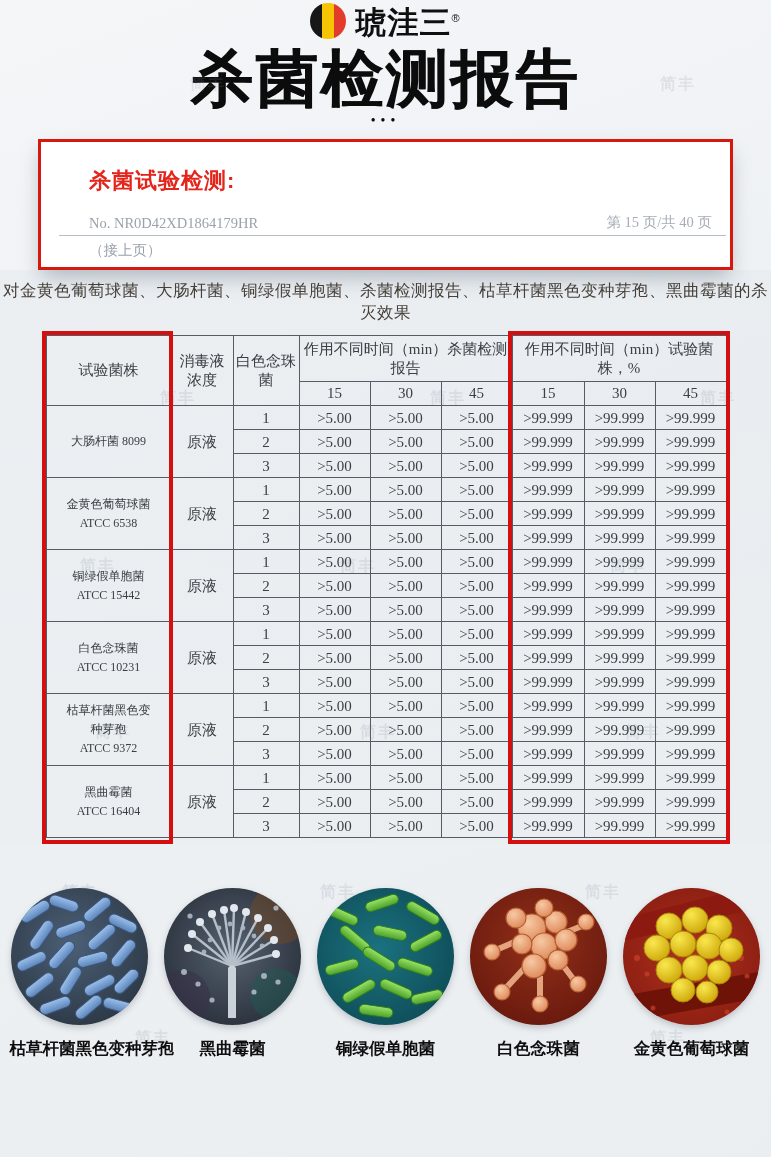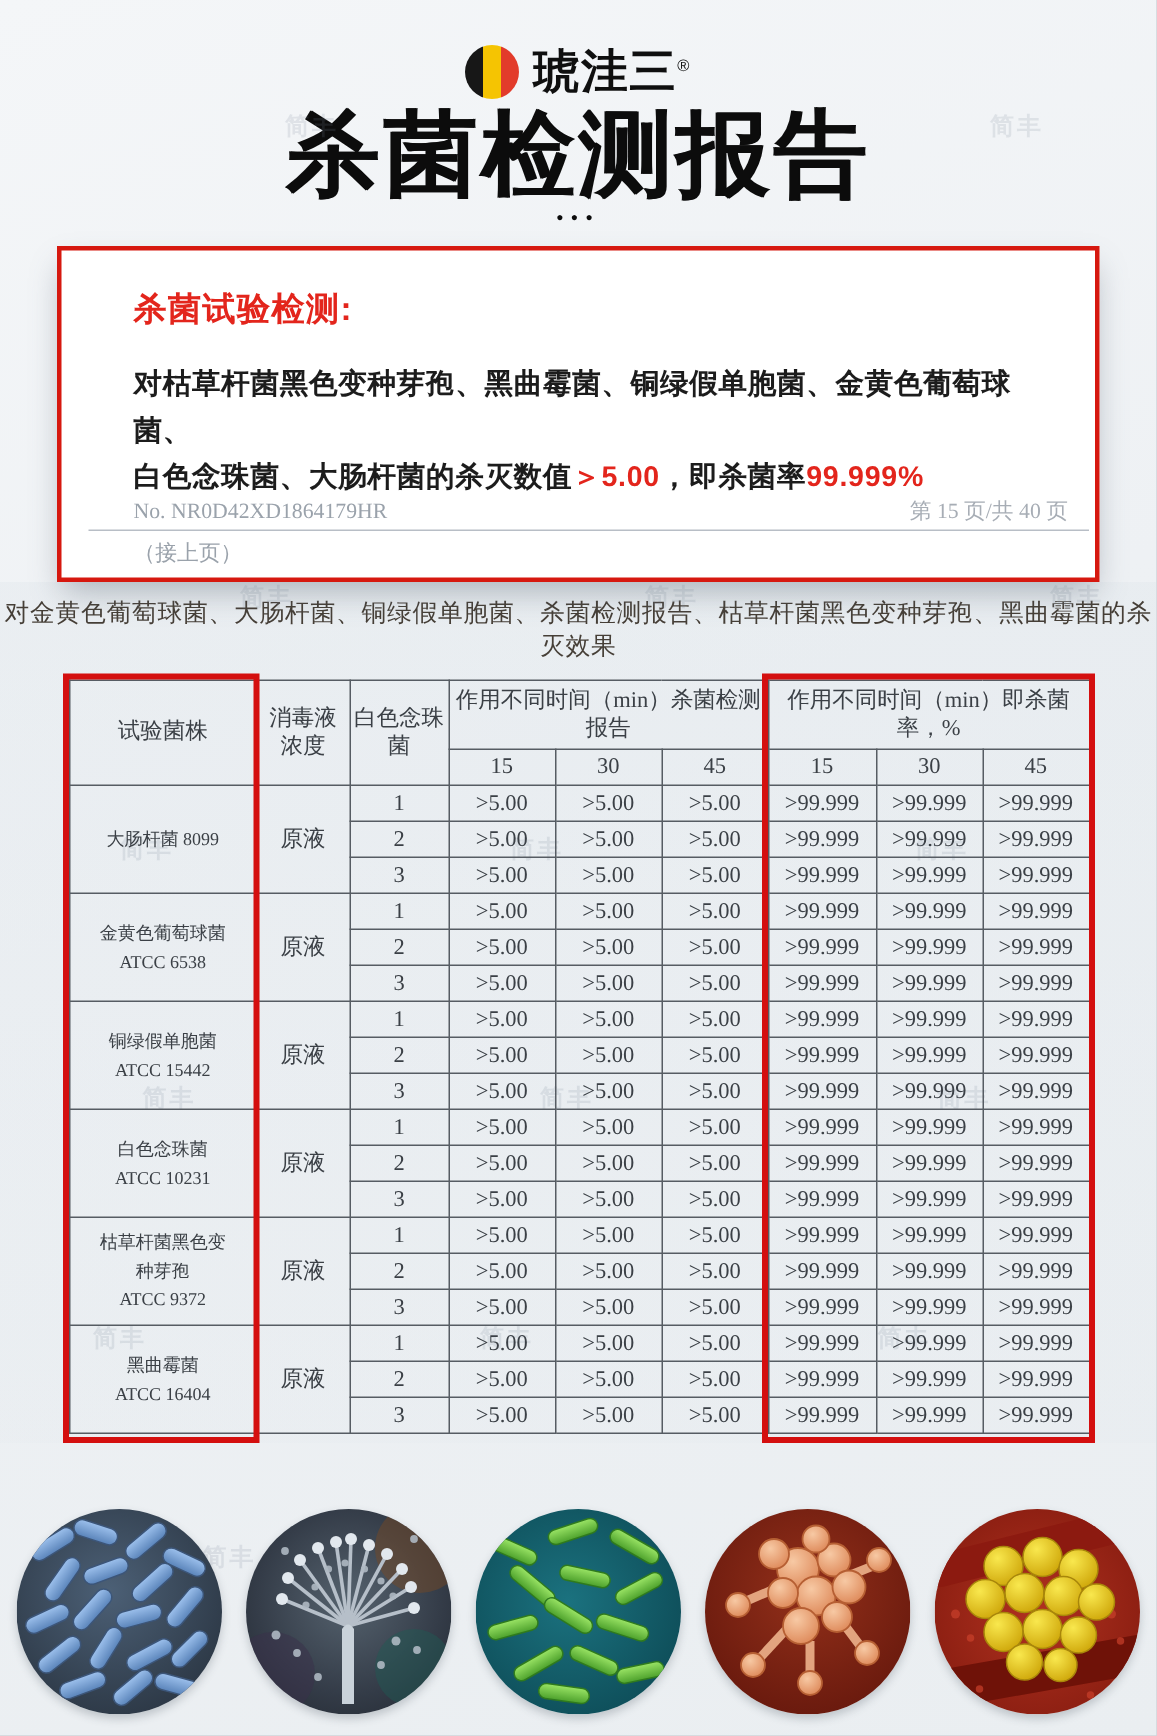--- a/index.html
+++ b/index.html
@@ -7,21 +7,21 @@
   .page{
     position:relative; width:771px; height:1157px; margin:0 auto; overflow:hidden;
     background:linear-gradient(160deg,#f4f6f8 0%,#eef1f4 45%,#eaeef1 100%);
     color:#111;
   }
   
   .wm{ position:absolute; font-size:16px; font-weight:700; color:rgba(122,136,152,.17);
        letter-spacing:2px; white-space:nowrap; pointer-events:none; }
 
   
-  .logo-row{ padding-top:26px; display:flex; justify-content:center; align-items:flex-end; gap:9px; }
+  .logo-row{ display:flex; justify-content:center; align-items:center; gap:9px; }
   .logo-circle{ width:36px; height:36px; border-radius:50%; overflow:hidden; display:flex; flex:0 0 auto; }
   .logo-circle .s1{ flex:1; background:#171717; }
   .logo-circle .s2{ flex:1; background:#f5c402; }
   .logo-circle .s3{ flex:1; background:#e23b2b; }
   .logo-text{ font-size:31px; font-weight:800; color:#0f0f0f; line-height:36px; letter-spacing:1px;}
   .logo-reg{ font-size:11px; vertical-align:super; font-weight:400; }
 
   .main-title{ text-align:center; font-size:62px; line-height:72px; font-weight:900;
                color:#0c0c0c; letter-spacing:3px; margin-top:2px;
                text-shadow:1px 0 0 #0c0c0c; }
@@ -99,24 +99,20 @@
         <div class="s3"></div>
     </div>
     <div class="logo-text"><span>琥洼三</span><sup class="logo-reg">®</sup></div>
   </div>
 
   <div class="main-title">杀菌检测报告</div>
   <div class="title-dots" style="font-size:8px;letter-spacing:5px;">●●●</div>
 
   <div class="card">
     <div class="card-heading">杀菌试验检测:</div>
-    <div class="card-body">
-      <div>对枯草杆菌黑色变种芽孢、黑曲霉菌、铜绿假单胞菌、金黄色葡萄球菌、</div>
-      <div><span>白色念珠菌、大肠杆菌的杀灭数值</span><span class="red">＞5.00</span><span>，即杀菌率</span><span class="red">99.999%</span></div>
-    </div>
     <div class="doc-no-row">
       <span class="doc-no">No. NR0D42XD1864179HR</span>
       <span class="doc-page">第 15 页/共 40 页</span>
     </div>
     <hr class="card-divider">
     <div class="continued">（接上页）</div>
   </div>
 
   <div class="scan-area">
     <div class="table-caption">对金黄色葡萄球菌、大肠杆菌、铜绿假单胞菌、杀菌检测报告、枯草杆菌黑色变种芽孢、黑曲霉菌的杀灭效果</div>
@@ -133,21 +129,21 @@
           <col style="width:72px">
             <col style="width:71px">
             <col style="width:71px">
         </colgroup>
         <thead>
           <tr class="h-top">
             <th rowspan="2">试验菌株</th>
             <th rowspan="2"><span>消毒液</span><br><span>浓度</span></th>
             <th rowspan="2">白色念珠菌</th>
             <th colspan="3">作用不同时间（min）杀菌检测报告</th>
-            <th colspan="3">作用不同时间（min）即杀菌率，%</th>
+            <th colspan="3">作用不同时间（min）试验菌株，%</th>
           </tr>
           <tr class="h-sub">
             <th>15</th>
             <th>30</th>
             <th>45</th>
             <th>15</th>
             <th>30</th>
             <th>45</th>
           </tr>
         </thead>

